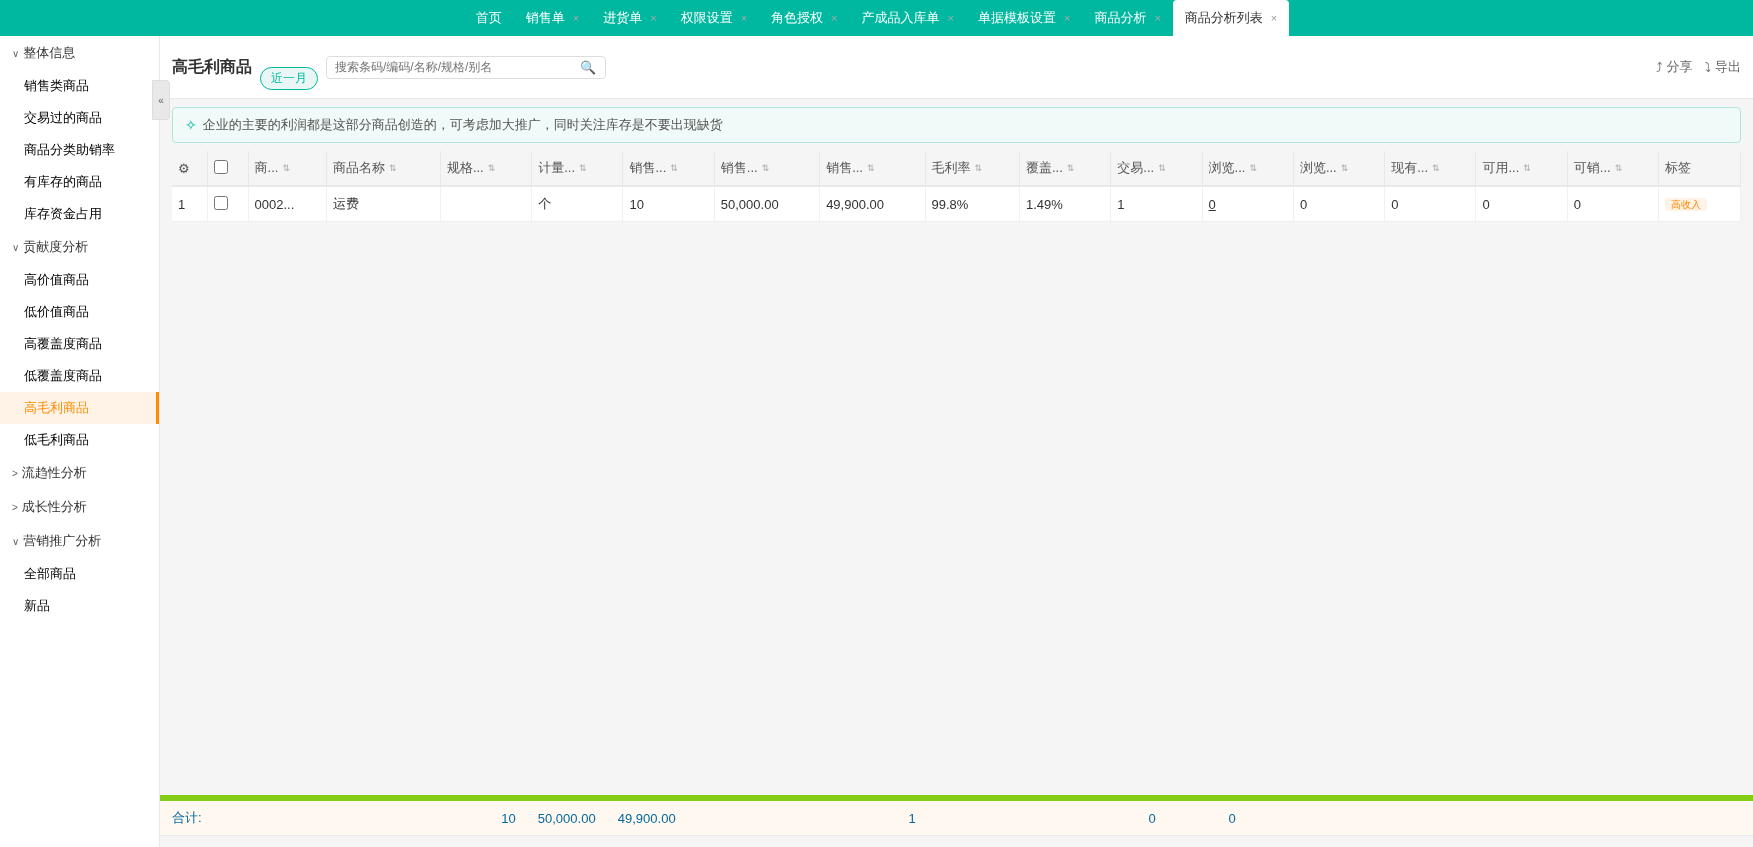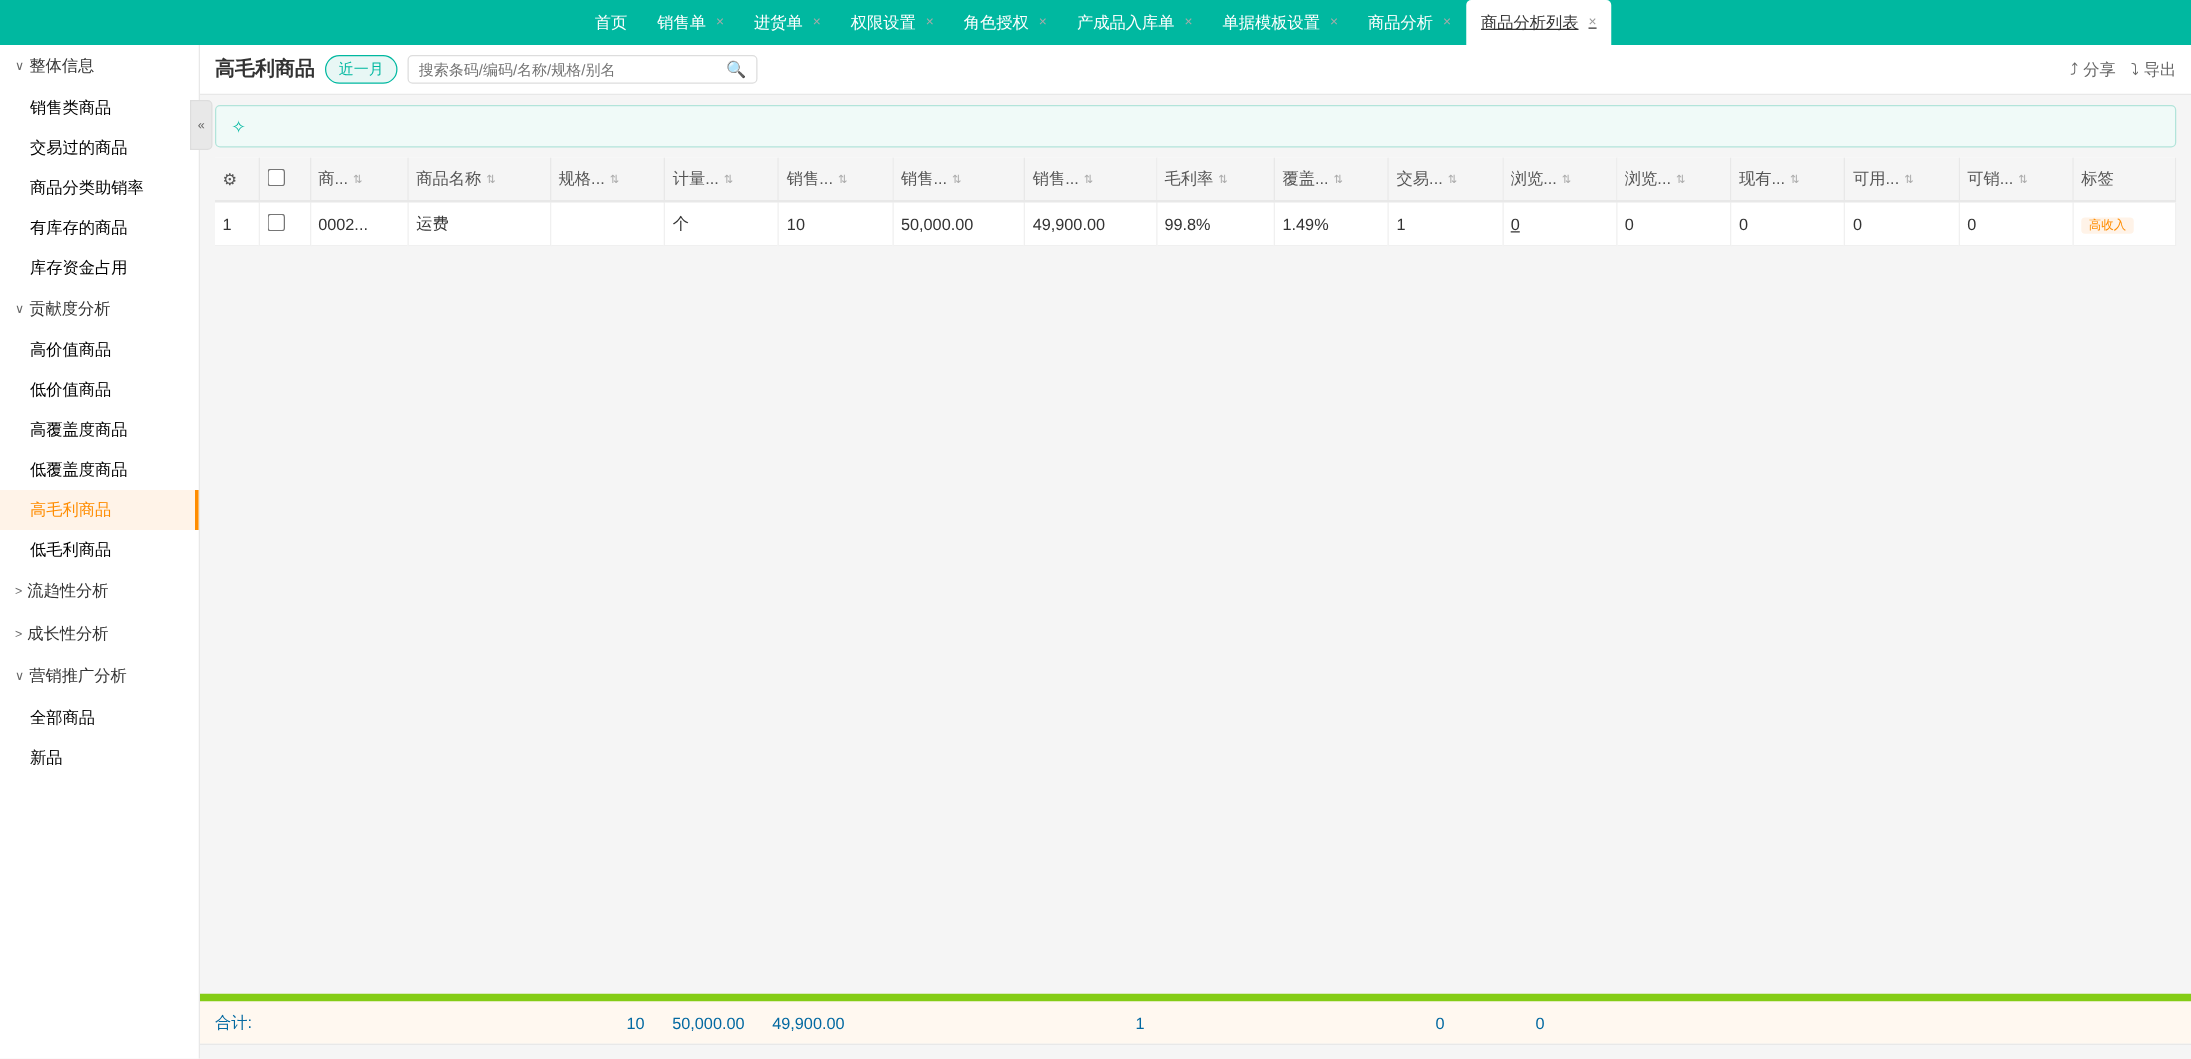--- a/index.html
+++ b/index.html
@@ -20,21 +20,21 @@
       display: flex;
       align-items: center;
       padding: 0 12px;
       height: 36px;
       color: #fff;
       cursor: pointer;
       white-space: nowrap;
       font-size: 13px;
       gap: 4px;
     }
-    .nav-tab.active { background: #fff; color: #333; border-radius: 4px 4px 0 0; text-decoration: underline; }
+    .nav-tab.active { background: #fff; color: #333; border-radius: 4px 4px 0 0; }
     .nav-tab .close-x { font-size: 11px; margin-left: 4px; color: #aaa; }
     .nav-tab.active .close-x { color: #999; }
     .nav-close-btn {
       margin-left: auto;
       color: #fff;
       cursor: pointer;
       font-size: 16px;
       padding: 0 8px;
     }
 
@@ -113,20 +113,21 @@
       color: #333;
     }
     .time-filter-btn {
       background: #fff;
       border: 1px solid #ddd;
       border-radius: 12px;
       padding: 2px 10px;
       font-size: 12px;
       color: #333;
       cursor: pointer;
+      margin-top: 23px;
     }
     .time-filter-btn.active { background: #e8f7f5; border-color: #00b8a0; color: #00b8a0; }
     .search-box {
       display: flex;
       align-items: center;
       border: 1px solid #ddd;
       border-radius: 4px;
       padding: 3px 8px;
       flex: 1;
       max-width: 280px;
@@ -316,20 +317,21 @@
         </div>
         <div class="action-btn">
           <span>⤵</span>
           <span>导出</span>
         </div>
       </div>
     </div>
 
     <div class="info-banner">
       <span class="info-icon">✧</span>
+      <span>企业的主要的利润都是这部分商品创造的，可考虑加大推广，同时关注库存是不要出现缺货</span>
     </div>
 
     <div class="table-container">
       <table>
         <thead id="table-thead">
             <tr>
               <th><span>⚙</span></th>
               <th><input type="checkbox" style=""></th>
               <th><span class="col-sort">商...<span class="sort-icon">⇅</span></span></th>
               <th><span class="col-sort">商品名称<span class="sort-icon">⇅</span></span></th>

